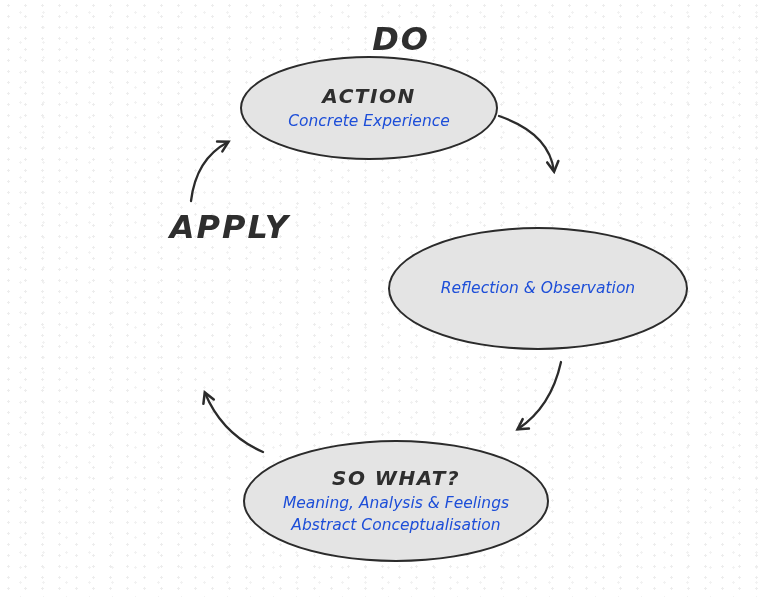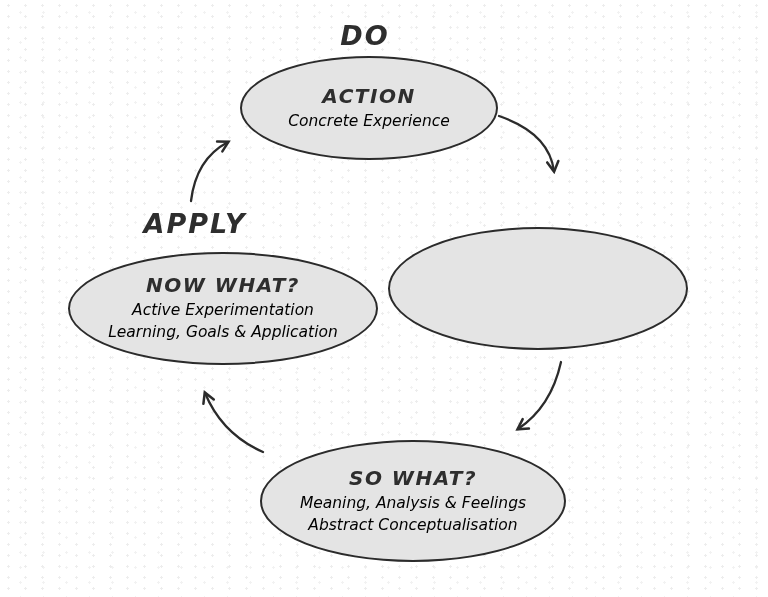--- a/index.html
+++ b/index.html
@@ -40,36 +40,36 @@
     font-size: 20px;
     letter-spacing: 1.5px;
     color: #2e2e2e;
     margin-bottom: 3px;
     white-space: nowrap;
   }
   .node-line {
     font-style: italic;
     font-size: 15.5px;
     line-height: 1.4;
-    color: #000000;
+    color: #1d4ed8;
     white-space: nowrap;
   }
   .stage-label {
     position: absolute;
-    text-align: center;
+    text-align: right;
     font-style: italic;
     font-weight: bold;
-    font-size: 27px;
+    font-size: 32px;
     letter-spacing: 2px;
     color: #2e2e2e;
     white-space: nowrap;
   }
   #node-action  { left: 240px; top:  56px; width: 258px; height: 104px; }
   #node-what    { left: 388px; top: 227px; width: 300px; height: 123px; }
-  #node-sowhat  { left: 260px; top: 440px; width: 306px; height: 122px; }
+  #node-sowhat  { left: 243px; top: 440px; width: 306px; height: 122px; }
   #node-nowwhat { left:  68px; top: 252px; width: 310px; height: 113px; }
 
   #label-do        { left: 300px; top:  20px; width: 130px; }
   #label-reflect   { left: 430px; top: 185px; width: 220px; }
   #label-interpret { left: 280px; top: 399px; width: 220px; }
   #label-apply     { left: 100px; top: 208px; width: 190px; font-style: italic; }
 
   #arrow-layer {
     position: absolute;
     left: 0; top: 0;
@@ -91,33 +91,29 @@
 
   <div class="stage-label" id="label-do">DO</div>
   <div class="stage-label" id="label-apply">APPLY</div>
 
   <div class="node" id="node-action">
     <div class="node-heading">ACTION</div>
     <div class="node-line">Concrete Experience</div>
   </div>
 
   <div class="node" id="node-what">
+    <div class="node-line">Reflection &amp; Observation</div>
   </div>
 
   <div class="node" id="node-sowhat">
     <div class="node-heading">SO WHAT?</div>
     <div class="node-line">Meaning, Analysis &amp; Feelings</div>
     <div class="node-line">Abstract Conceptualisation</div>
   </div>
 
-  <div class="node" id="node-nowwhat">
-    <div class="node-heading">NOW WHAT?</div>
-    <div class="node-line">Active Experimentation</div>
-    <div class="node-line">Learning, Goals &amp; Application</div>
-  </div>
 
   <svg id="arrow-layer" viewBox="0 0 768 597">
     <defs>
       <marker id="ah" viewBox="0 0 12 12" refX="9.5" refY="6" markerWidth="15" markerHeight="15" markerUnits="userSpaceOnUse" orient="auto">
         <path d="M2 1.5 L10 6 L2 10.5" fill="none" stroke="#2b2b2b" stroke-width="2" stroke-linecap="round"></path>
       </marker>
     </defs>
     <path class="arrow" marker-end="url(#ah)" d="M 499 116 Q 549 133 554 171"></path>
     <path class="arrow" marker-end="url(#ah)" d="M 561 362 Q 551 407 518 429"></path>
     <path class="arrow" marker-end="url(#ah)" d="M 263 452 Q 222 434 205 393"></path>

